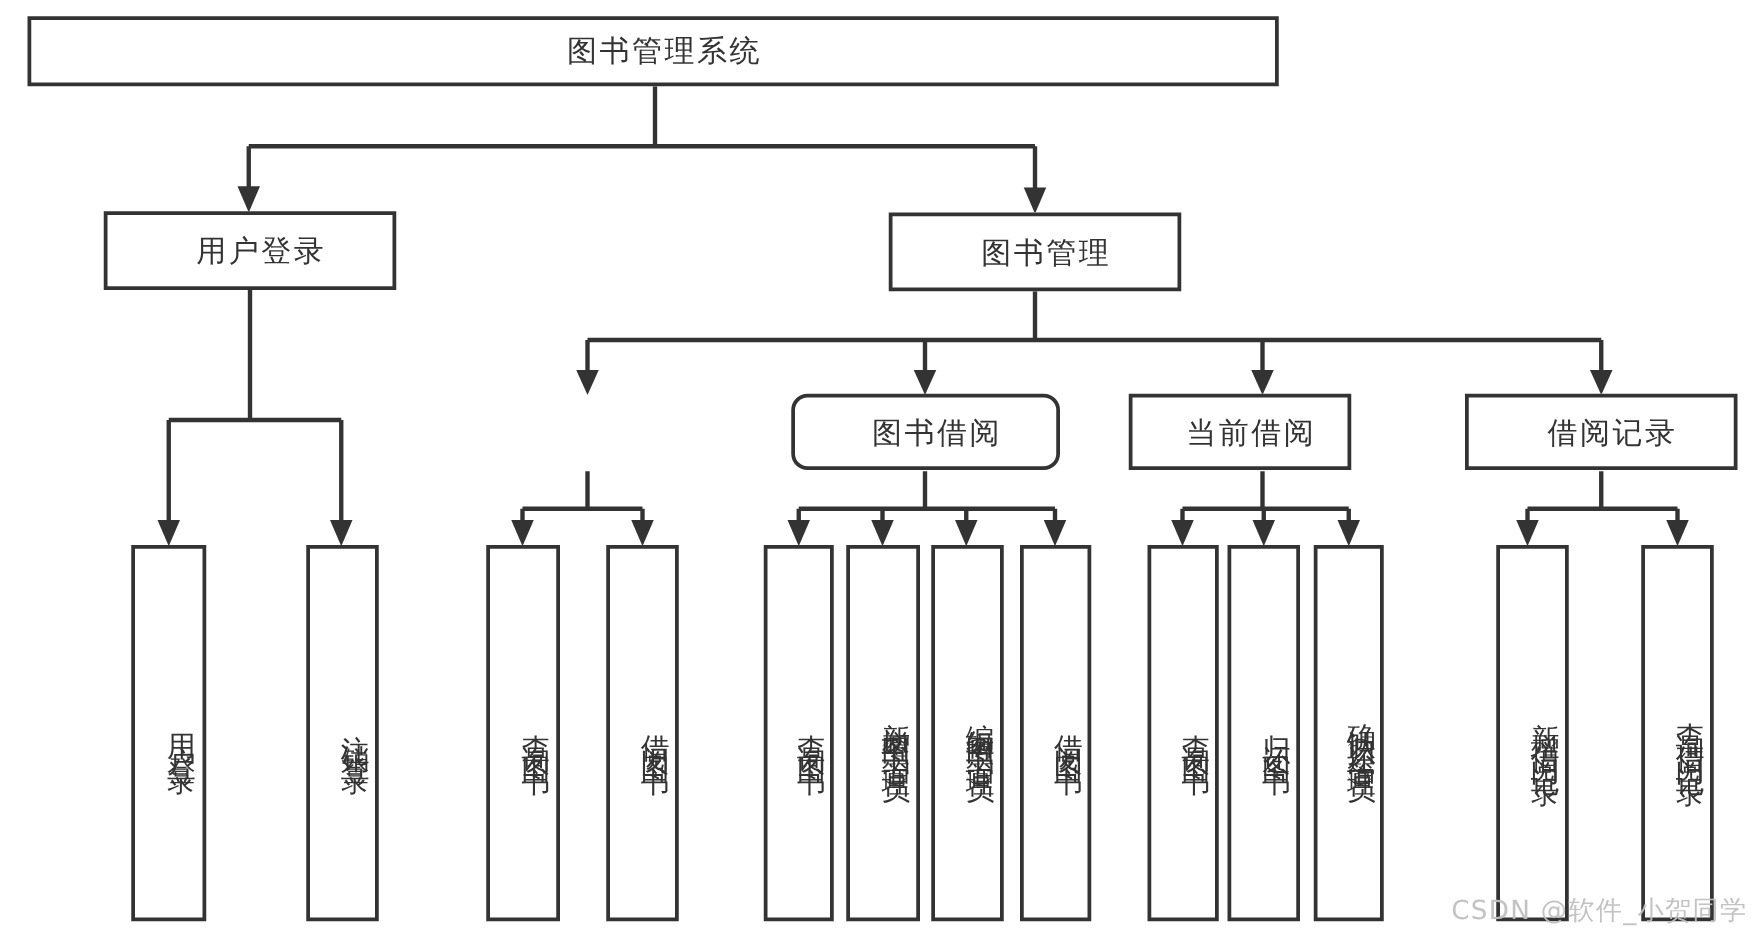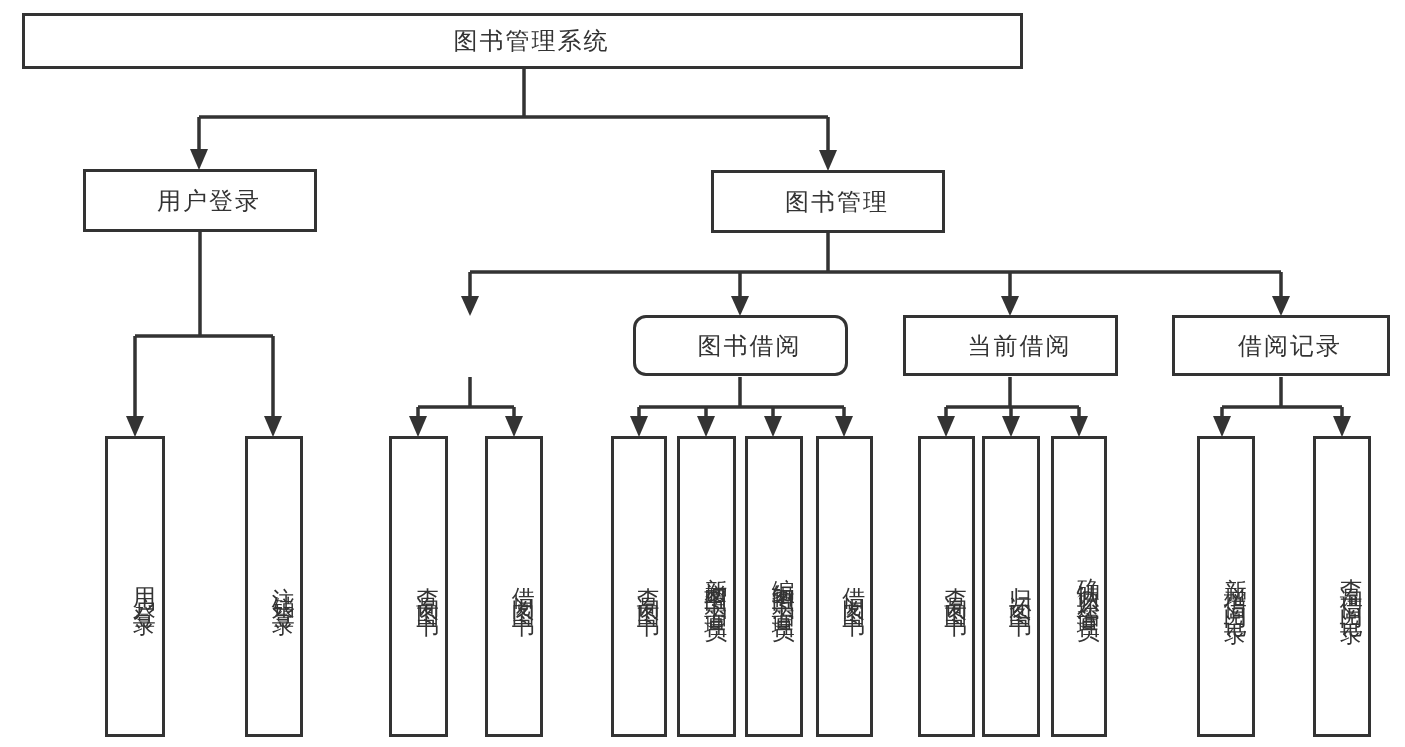--- a/index.html
+++ b/index.html
@@ -109,21 +109,21 @@
   <div class="box" style="left:83px;top:169px;width:234px;height:63px;">
     <span class="hlabel">用户登录</span>
   </div>
   <div class="box" style="left:711px;top:170px;width:234px;height:63px;">
     <span class="hlabel">图书管理</span>
   </div>
 
   <div class="box" style="left:633px;top:315px;width:215px;height:61px;border-radius:13px;">
     <span class="hlabel">图书借阅</span>
   </div>
-  <div class="box" style="left:903px;top:315px;width:215px;height:61px;font-family:Liberation Serif, serif;">
+  <div class="box" style="left:903px;top:315px;width:178px;height:61px;font-family:Liberation Serif, serif;">
     <span class="hlabel">当前借阅</span>
   </div>
   <div class="box" style="left:1172px;top:315px;width:218px;height:61px;">
     <span class="hlabel">借阅记录</span>
   </div>
 
   <div class="box" style="left:105px;top:436px;width:60px;height:301px;">
     <span class="vlabel">用户登录</span>
   </div>
   <div class="box" style="left:245px;top:436px;width:58px;height:301px;">
@@ -160,14 +160,15 @@
     <span class="vlabel" style="letter-spacing:6px;">确认归还（管理员）</span>
   </div>
 
   <div class="box" style="left:1197px;top:436px;width:58px;height:301px;">
     <span class="vlabel">新增借阅记录</span>
   </div>
   <div class="box" style="left:1313px;top:436px;width:58px;height:301px;">
     <span class="vlabel">查询借阅记录</span>
   </div>
 
+  <div id="watermark">CSDN @软件_小贺同学</div>
 
 </div>
 
 </body></html>

